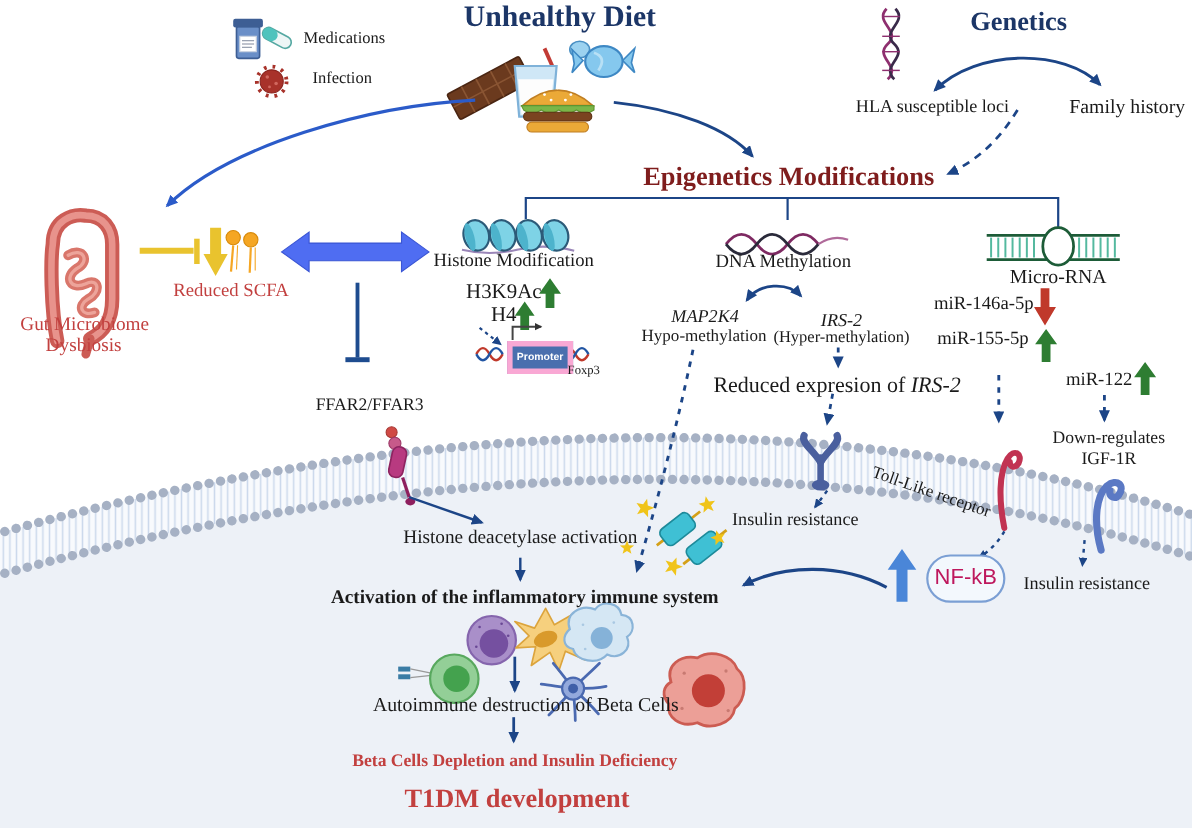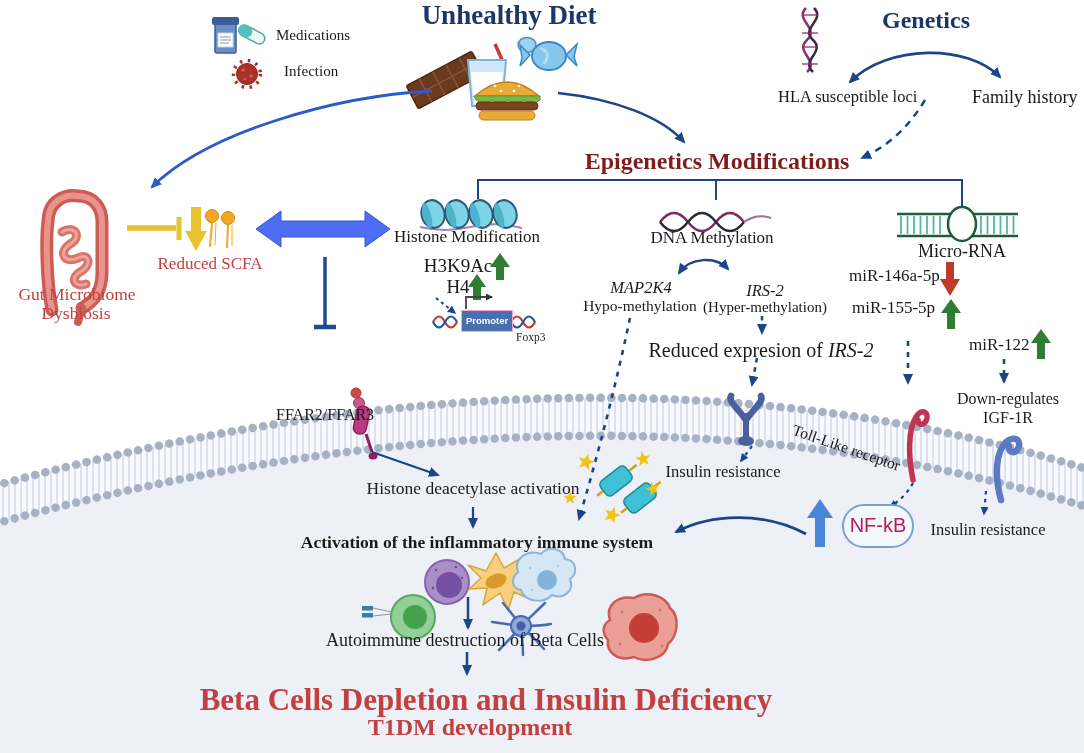--- a/index.html
+++ b/index.html
@@ -6,21 +6,21 @@
   .stage{position:relative;width:1084px;height:753px;background:#ffffff;overflow:hidden;
          font-family:"Liberation Serif","DejaVu Serif",serif;}
   .lay{position:absolute;inset:0;}
   .t{position:absolute;white-space:nowrap;color:#1a1a1a;line-height:1.1;}
   .c{transform:translateX(-50%);text-align:center;}
   .navy{color:#1c3667;font-weight:600;}
   .red{color:#c2403f;}
   .b6{font-weight:600;}
   .it{font-style:italic;}
   .promoter-box{position:absolute;left:461px;top:310px;width:50px;height:20px;background:#4a6fae;
-    border:1px solid #f9a8d4;color:#fff;font-size:9.5px;font-weight:bold;text-align:center;line-height:19px;
+    border:5px solid #f9a8d4;color:#fff;font-size:9.5px;font-weight:bold;text-align:center;line-height:19px;
     font-family:"Liberation Sans",sans-serif;}
   .nfkb{position:absolute;left:842px;top:504px;width:68px;height:40px;background:#f3f8fd;
     border:2.5px solid #7b9fd4;border-radius:22px;color:#be185d;font-size:20px;text-align:center;
     line-height:38px;font-family:"Liberation Sans",sans-serif;}
   .rot{transform:rotate(19deg);transform-origin:left top;}
 </style>
 </head>
 <body>
 
 <div class="stage">
@@ -344,26 +344,26 @@
 <div class="t c" style="left:962px;top:242px;font-size:18px;">Micro-RNA</div>
 <div class="t" style="left:849px;top:267px;font-size:17px;">miR-146a-5p</div>
 <div class="t" style="left:852px;top:299px;font-size:17px;">miR-155-5p</div>
 <div class="t" style="left:969px;top:336px;font-size:17px;">miR-122</div>
 <div class="t c" style="left:1008px;top:390px;font-size:16px;">Down-regulates</div>
 <div class="t c" style="left:1008px;top:409px;font-size:16px;">IGF-1R</div>
 
 <div class="t red c" style="left:77px;top:285px;font-size:17.5px;">Gut Microbiome</div>
 <div class="t red c" style="left:76px;top:304px;font-size:17.5px;">Dysbiosis</div>
 <div class="t red c" style="left:210px;top:255px;font-size:17px;">Reduced SCFA</div>
-<div class="t" style="left:276px;top:360px;font-size:16px;margin-top:46px;">FFAR2/FFAR3</div>
+<div class="t" style="left:287px;top:360px;font-size:16px;">FFAR2/FFAR3</div>
 
 <div class="t rot" style="left:796px;top:421px;font-size:15.5px;">Toll-Like receptor</div>
 <div class="t c" style="left:473px;top:479px;font-size:17.5px;">Histone deacetylase activation</div>
 <div class="t c b6" style="left:477px;top:533px;font-size:17.5px;">Activation of the inflammatory immune system</div>
 <div class="t c" style="left:723px;top:463px;font-size:16.5px;">Insulin resistance</div>
 <div class="nfkb"><span>NF-kB</span></div>
 <div class="t c" style="left:988px;top:521px;font-size:16.5px;">Insulin resistance</div>
-<div class="t c" style="left:465px;top:631px;font-size:18px;text-align:right;">Autoimmune destruction of Beta Cells</div>
-
-<div class="t red b6 c" style="left:486px;top:683px;font-size:31px;">Beta Cells Depletion and Insulin Deficiency</div>
+<div class="t c" style="left:478px;top:631px;font-size:18px;text-align:right;">Autoimmune destruction of Beta Cells</div>
+
+<div class="t red b6 c" style="left:468px;top:683px;font-size:16px;">Beta Cells Depletion and Insulin Deficiency</div>
 <div class="t red b6 c" style="left:470px;top:714px;font-size:24px;">T1DM development</div>
 
 </div>
 
 </body></html>

